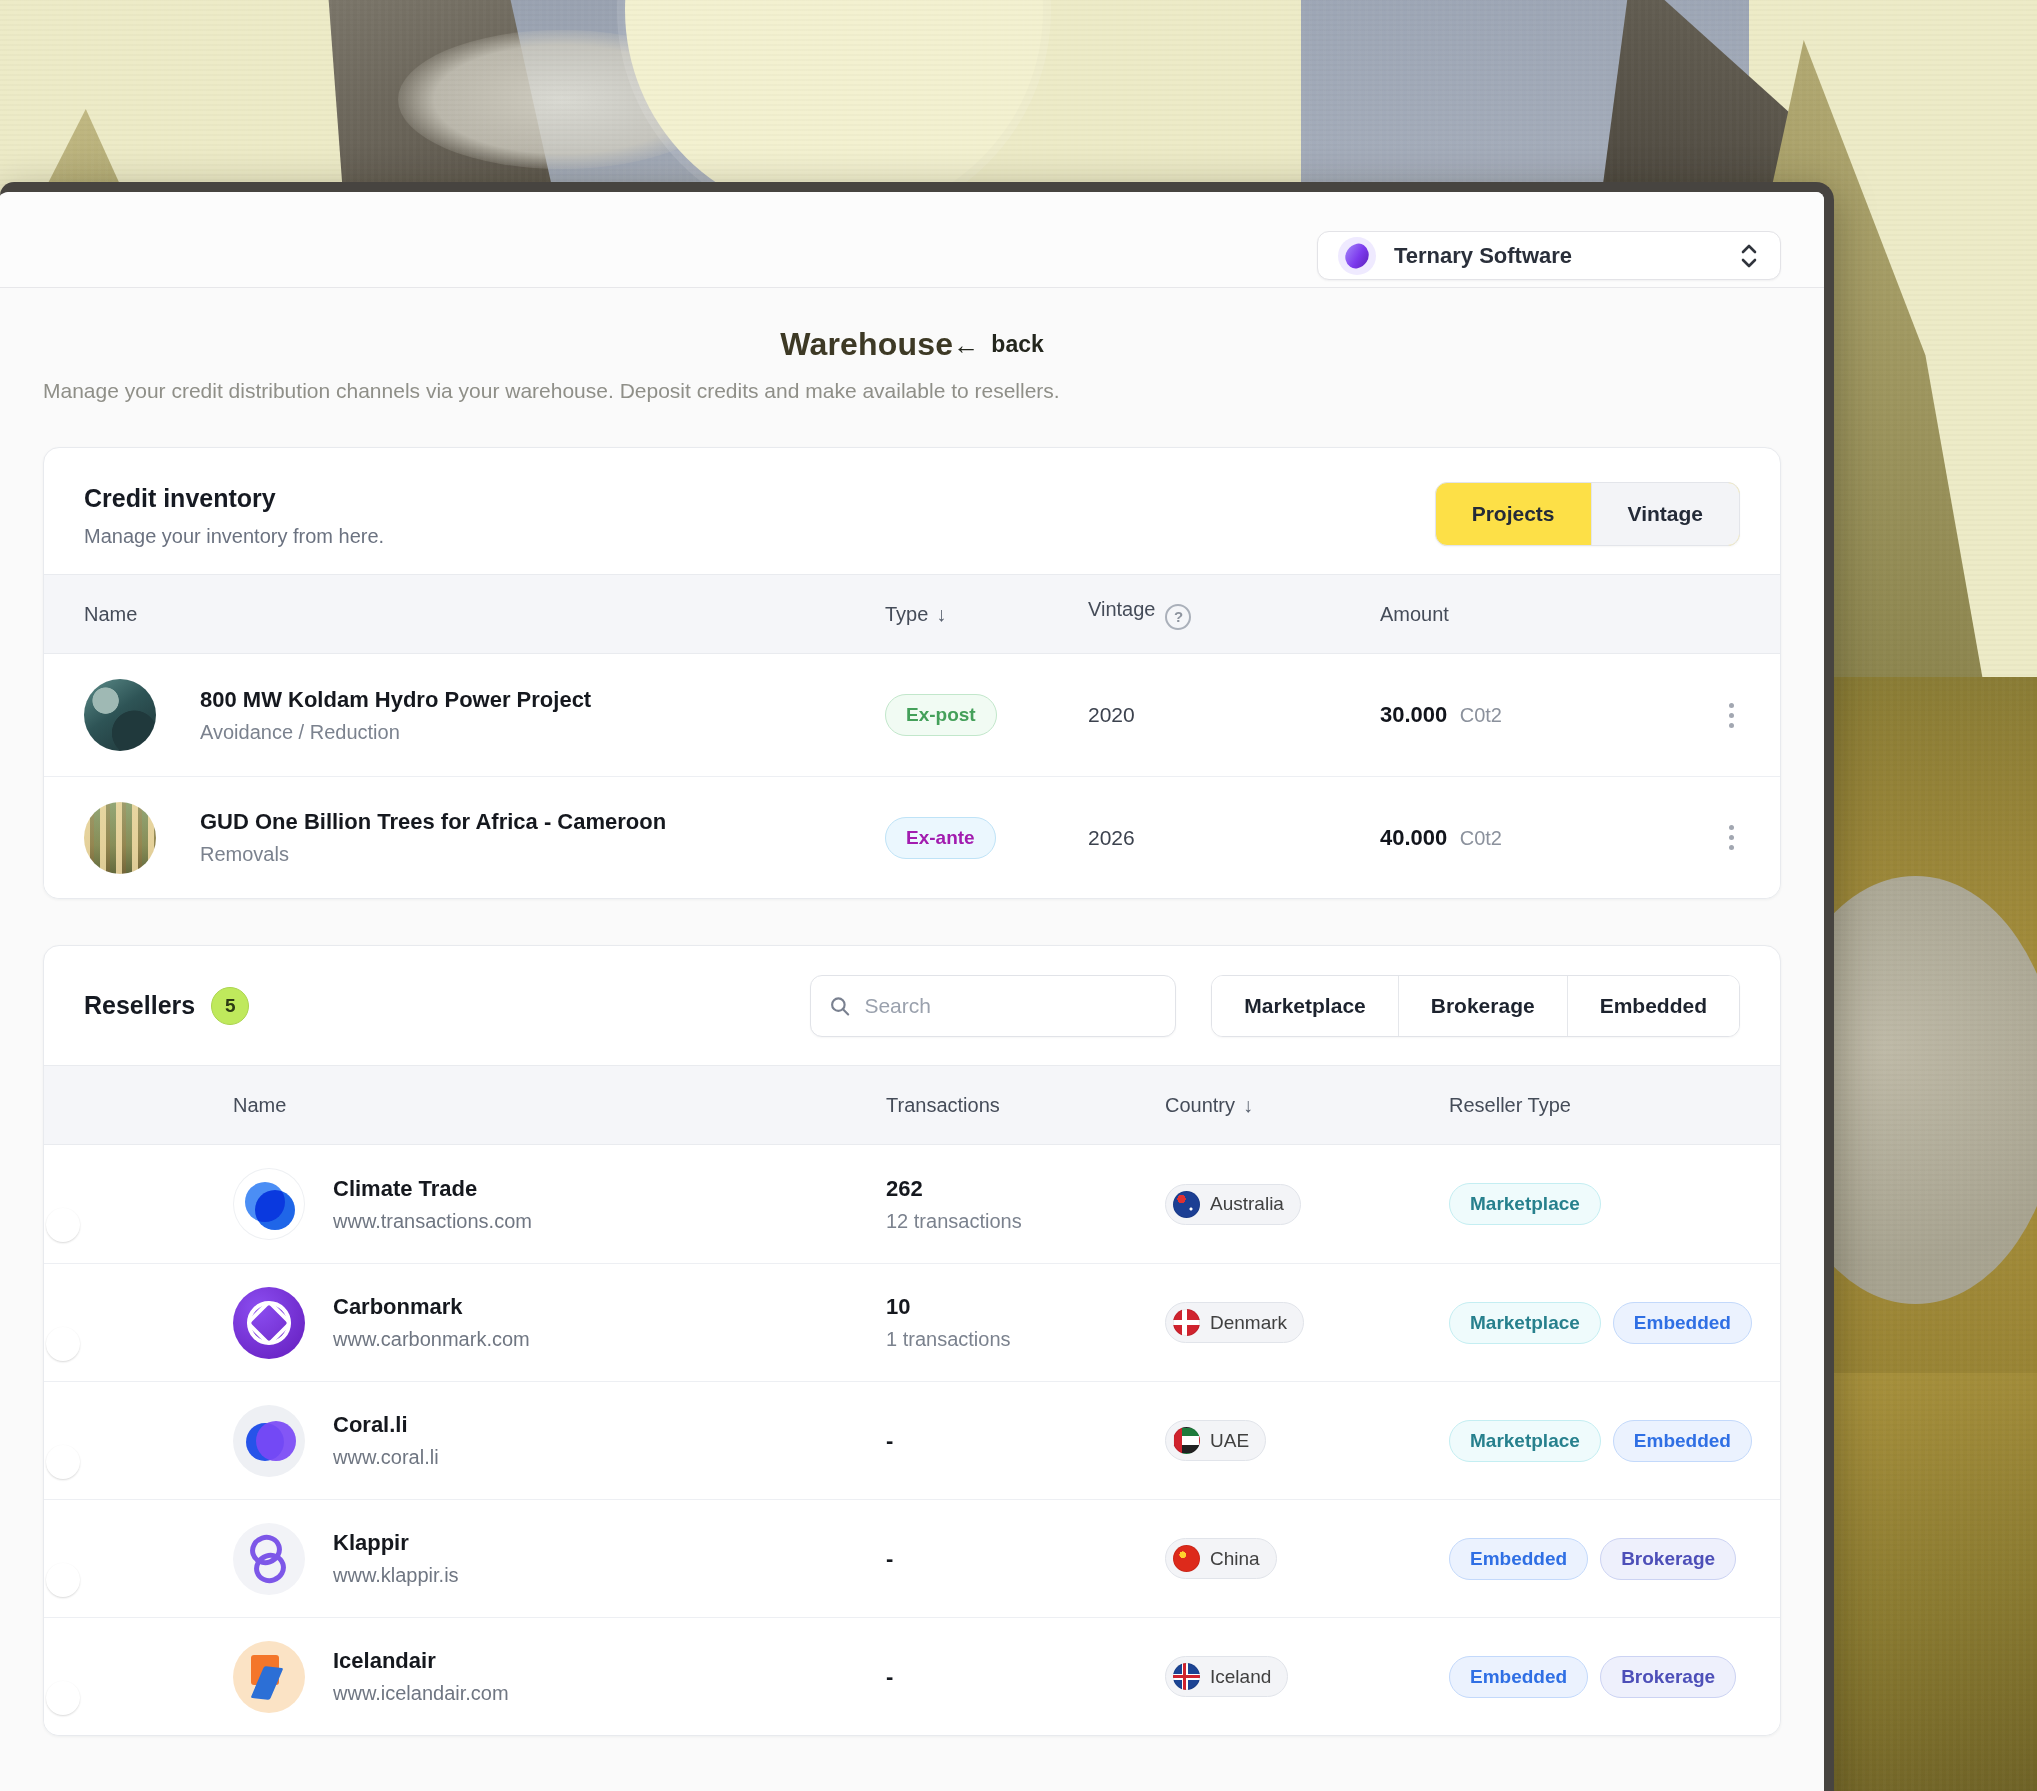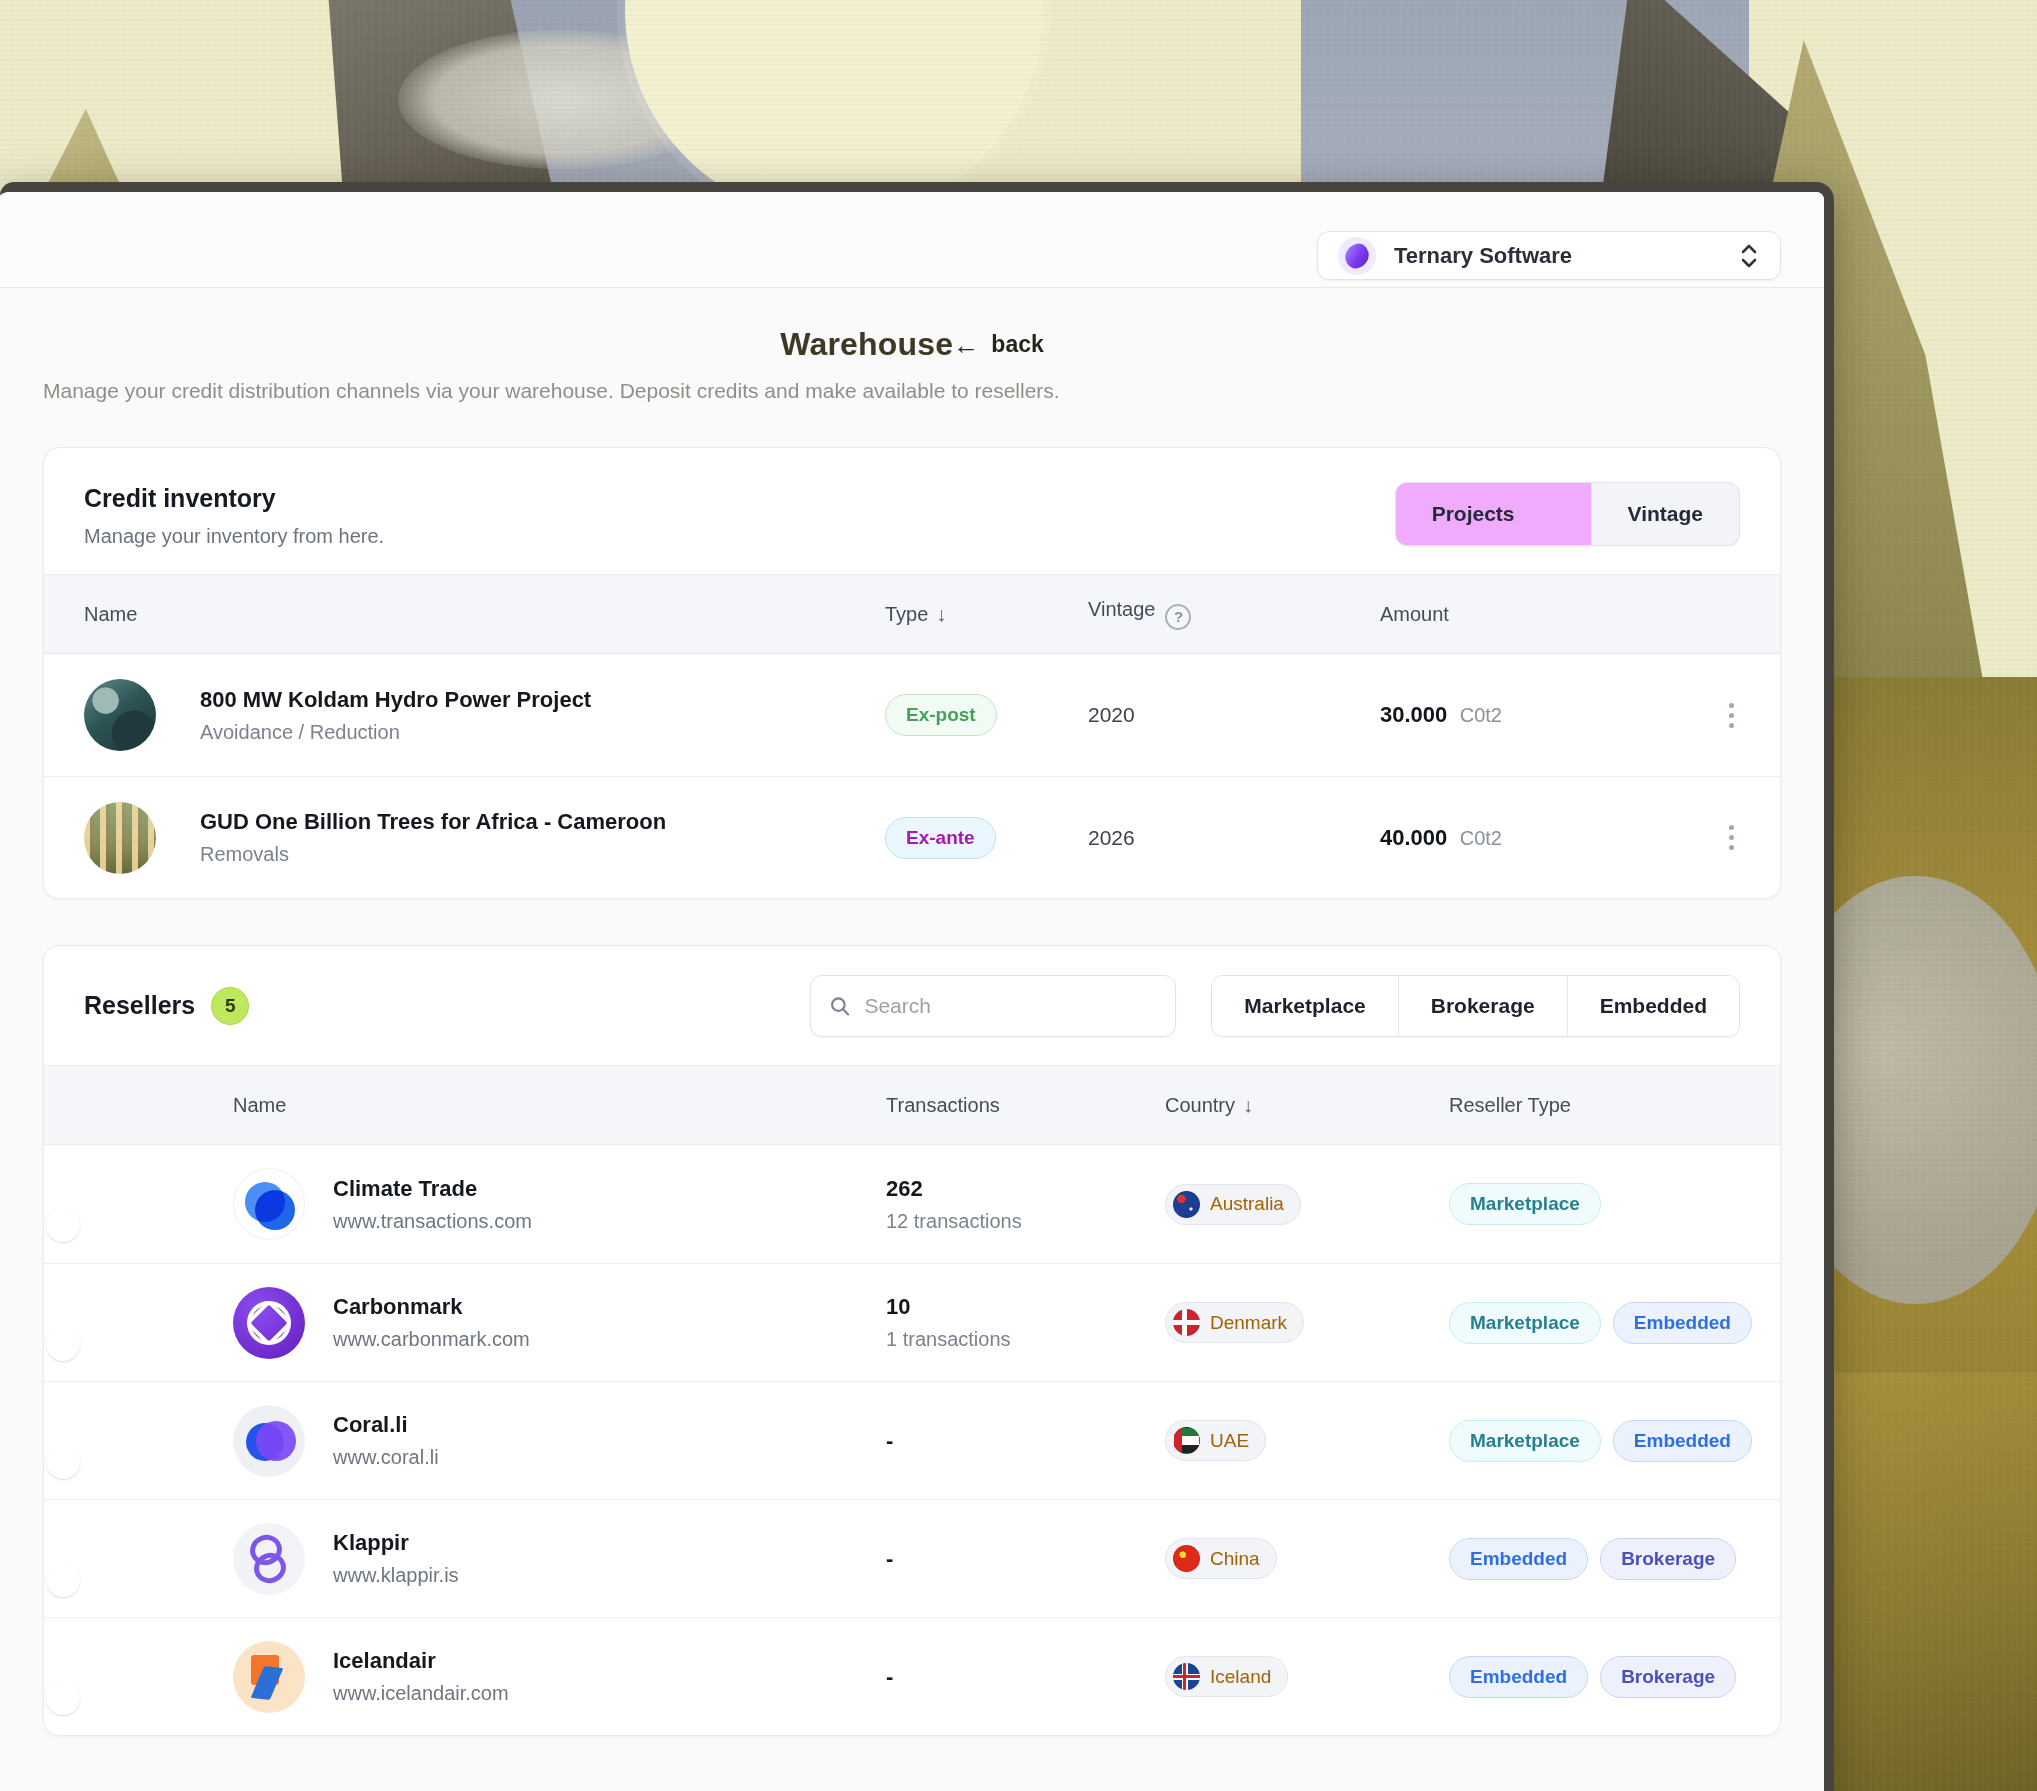--- a/index.html
+++ b/index.html
@@ -79,22 +79,22 @@
   .card { background:#fff; border:1px solid #e8eaee; border-radius:16px;
     box-shadow:0 1px 3px rgba(25,30,40,.05); overflow:hidden; }
   .card-credit { margin-top:44px; }
   .card-resellers { margin-top:46px; }
 
   
   .ci-head { position:relative; padding:36px 40px 26px; }
   .ci-title { font-size:25px; font-weight:700; color:#161a22; }
   .ci-sub { margin-top:12px; font-size:20px; color:#6b7280; }
   .seg-control { position:absolute; right:40px; top:34px; display:flex; height:64px;
-    border:1px solid #e3e5ea; border-radius:12px; overflow:hidden; background:#f0abfc;
-    box-shadow:0 1px 2px rgba(20,20,30,.04);gap:40px; }
+    border:1px solid #e3e5ea; border-radius:12px; overflow:hidden; background:#fde047;
+    box-shadow:0 1px 2px rgba(20,20,30,.04); }
   .seg { display:flex; align-items:center; justify-content:center; padding:0 36px;
     font-size:21px; font-weight:700; color:#242b38; cursor:pointer; }
   .seg + .seg { border-left:1px solid #e3e5ea; }
   .seg.inactive { background:#f3f4f7; }
 
   
   .t-head { display:grid; align-items:center; height:80px; background:#f5f6f9;
     border-top:1px solid #e9ebef; border-bottom:1px solid #e9ebef;
     font-size:20px; color:#454c59; }
   .t-row { display:grid; align-items:center; background:#fff; }
@@ -205,21 +205,21 @@
       #d0232e; }
   .flag-ae { background:linear-gradient(90deg,#d0232e 0 32%, transparent 32%),
       linear-gradient(180deg,#1f7a3c 0 33%, #fff 33% 66%, #222 66%); }
   .flag-cn { background:radial-gradient(circle at 35% 35%, #ffd42d 0 14%, transparent 15%), #dd2a1b; }
   .flag-is { background:
       linear-gradient(90deg, transparent 0 38%, #d0232e 38% 50%, transparent 50%),
       linear-gradient(0deg, transparent 0 44%, #d0232e 44% 56%, transparent 56%),
       linear-gradient(90deg, transparent 0 32%, #fff 32% 56%, transparent 56%),
       linear-gradient(0deg, transparent 0 38%, #fff 38% 62%, transparent 62%),
       #1c4494; }
-  .country-label { font-size:19px; font-weight:500; color:#a16207; }
+  .country-label { font-size:19px; font-weight:500; color:#404040; }
 
   .type-badges { display:flex; gap:12px; }
   .b-marketplace { color:#27808d; background:#effbfc; border-color:#c4eef2; }
   .b-embedded   { color:#2f6fe4; background:#ebf2fe; border-color:#c3d9fb; }
   .b-brokerage  { color:#4d4fb8; background:#eef0fc; border-color:#ccd3f3; }
 </style>
 </head>
 <body>
 
 <div class="bg-shape col-blue1"></div>

